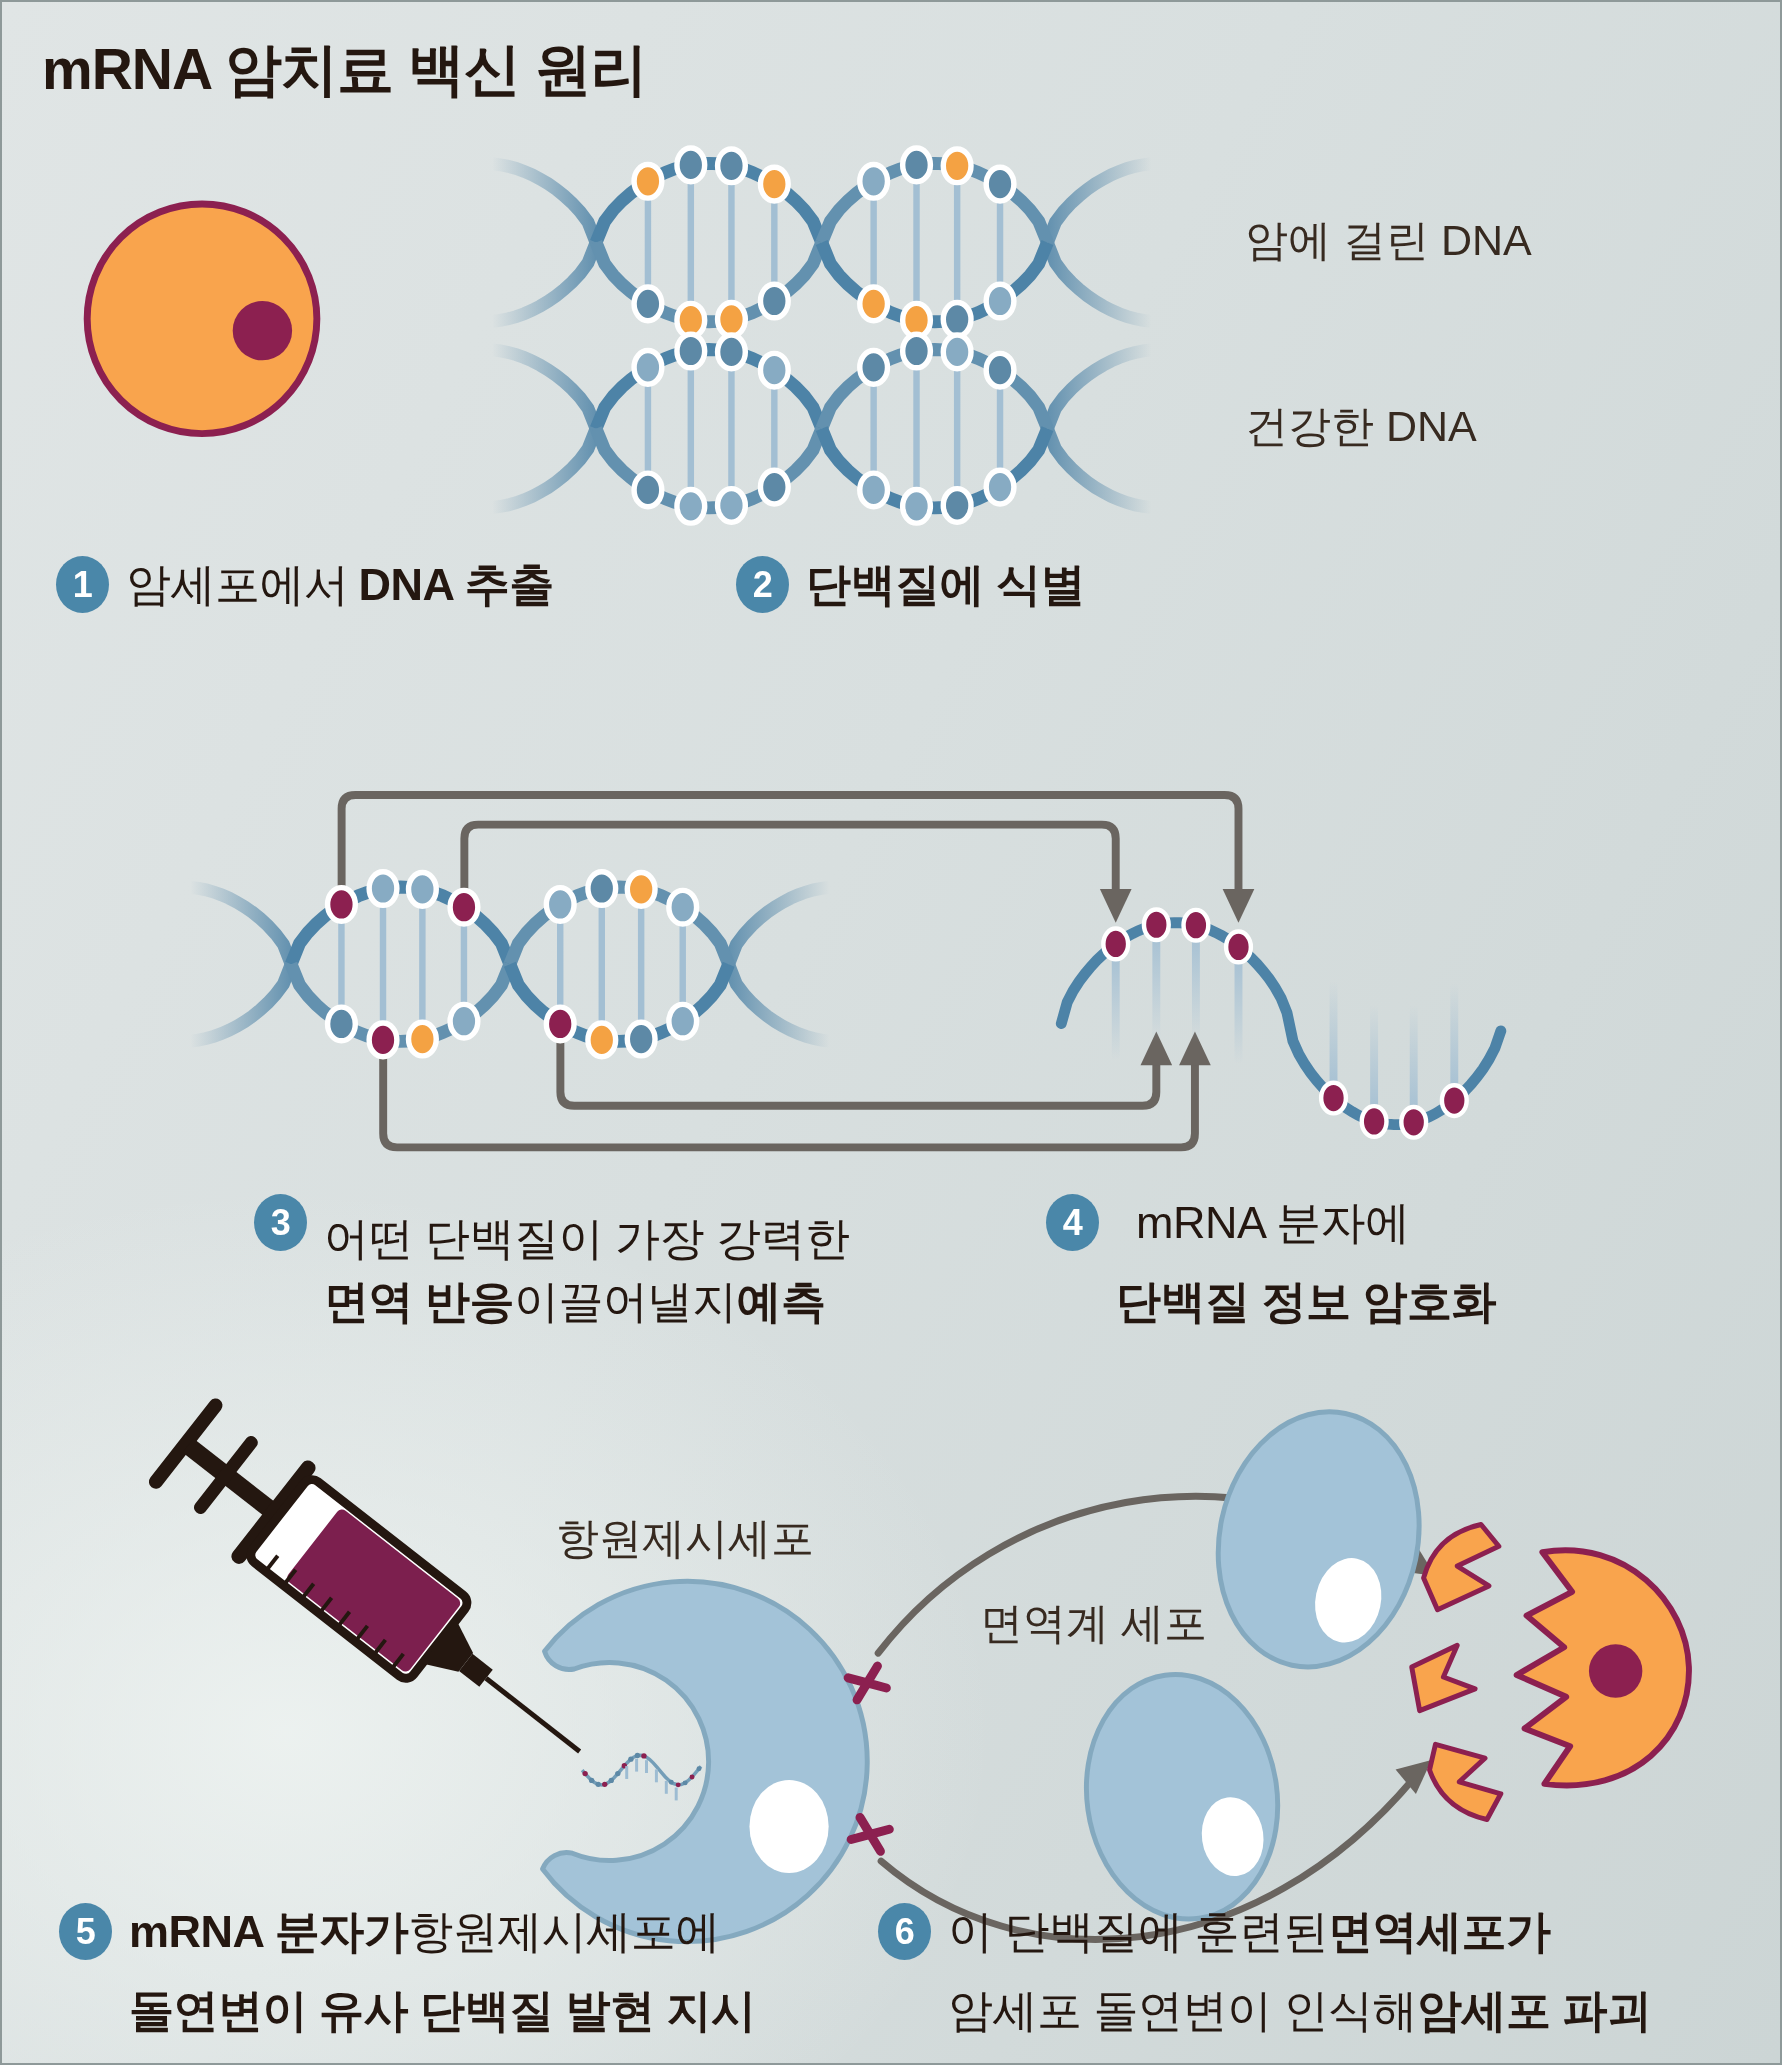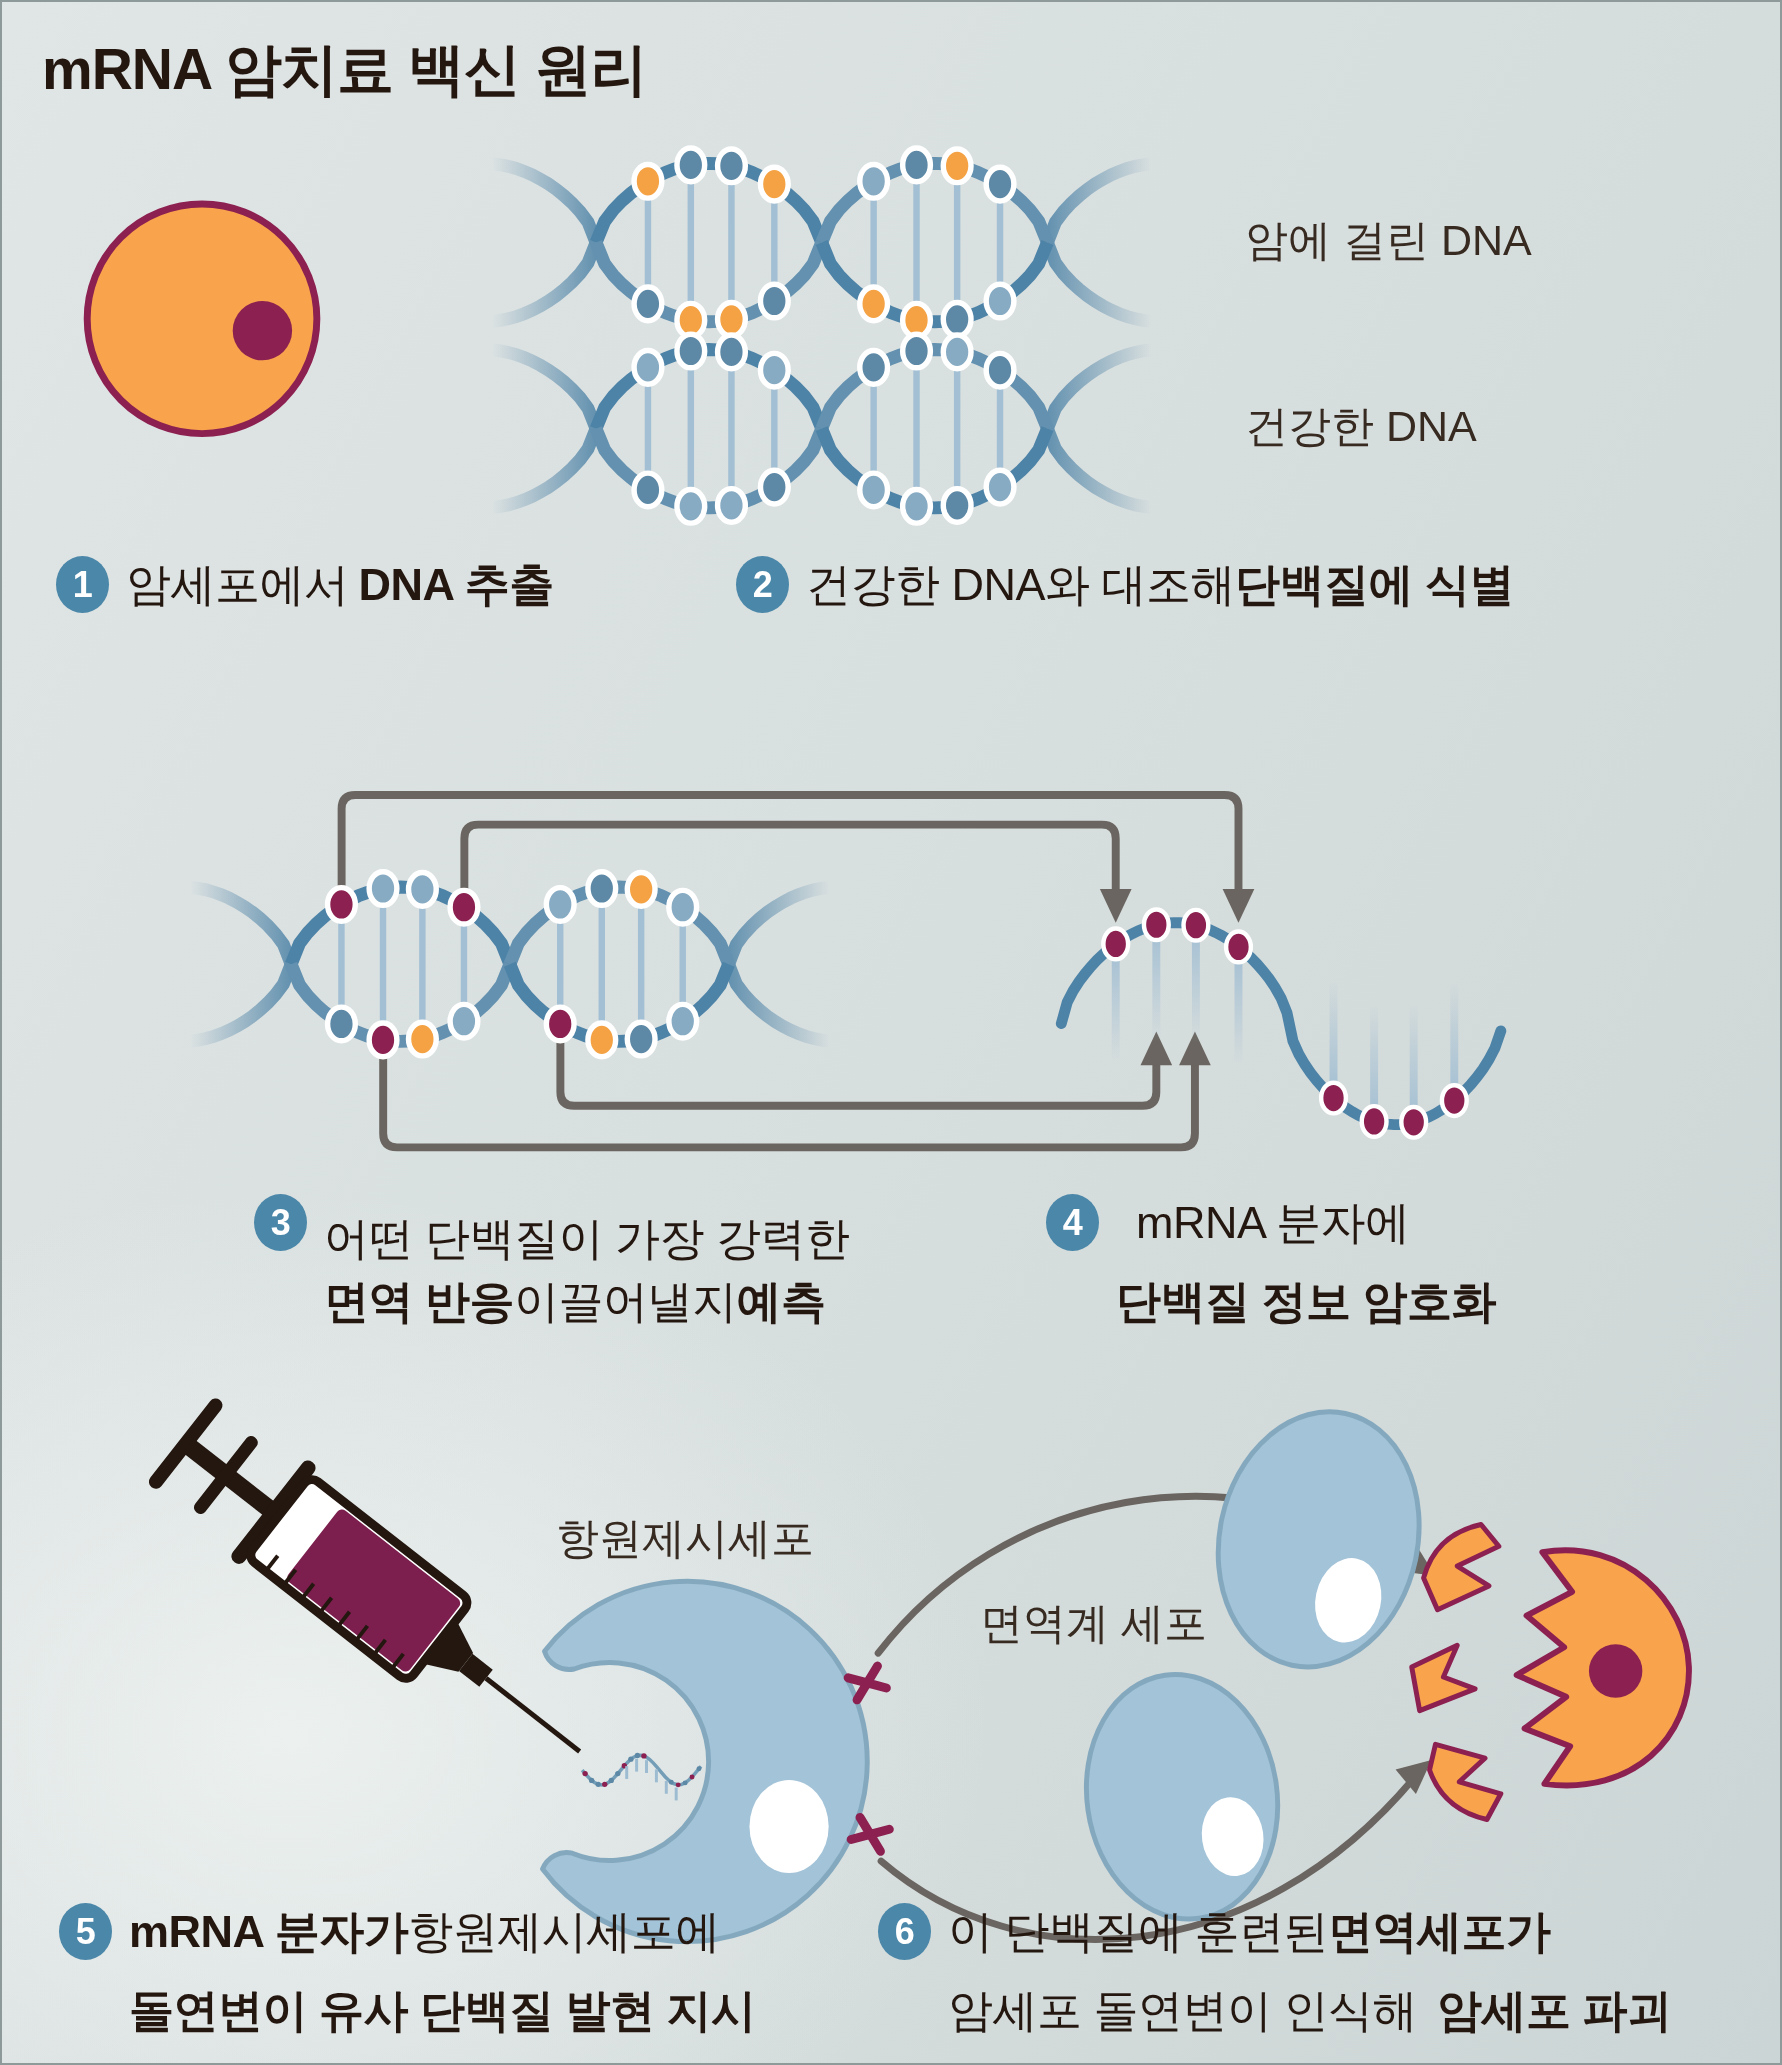--- a/index.html
+++ b/index.html
@@ -329,21 +329,20 @@
         <span class="line">
           <span style="font-weight: 400;">암세포에서 </span>
           <span style="font-weight: 700; margin-left: 10px;">DNA 추출</span>
         </span>
       </span>
   </div>
   <div class="step" style="left:734px;top:543px">
     <span class="badge" style="background: rgb(74, 135, 169);">2</span>
     <span class="lines">
         <span class="line">
-          <span style="font-weight: 400;">건강한 DNA와 대조해 </span>
           <span style="font-weight: 700;">단백질에 식별</span>
         </span>
       </span>
   </div>
   <div class="step" style="left:252px;top:1181px">
     <span class="badge" style="background: rgb(74, 135, 169);">3</span>
     <span class="lines">
       <span class="line">
           <span style="font-weight: 400; margin-top: 32px;">어떤 단백질이 가장 강력한</span>
         </span>
@@ -379,18 +378,18 @@
   </div>
   <div class="step" style="left:876px;top:1890px">
     <span class="badge" style="background: rgb(74, 135, 169);">6</span>
     <span class="lines">
       <span class="line">
           <span style="font-weight: 400;">이 단백질에 훈련된 </span>
           <span style="font-weight: 700;">면역세포가</span>
         </span>
       <span class="line">
           <span style="font-weight: 400;">암세포 돌연변이 인식해 </span>
-          <span style="font-weight: 700; margin-left: 20px;">암세포 파괴</span>
+          <span style="font-weight: 700;">암세포 파괴</span>
         </span>
     </span>
   </div>
 </div>
 
 
 </body></html>

